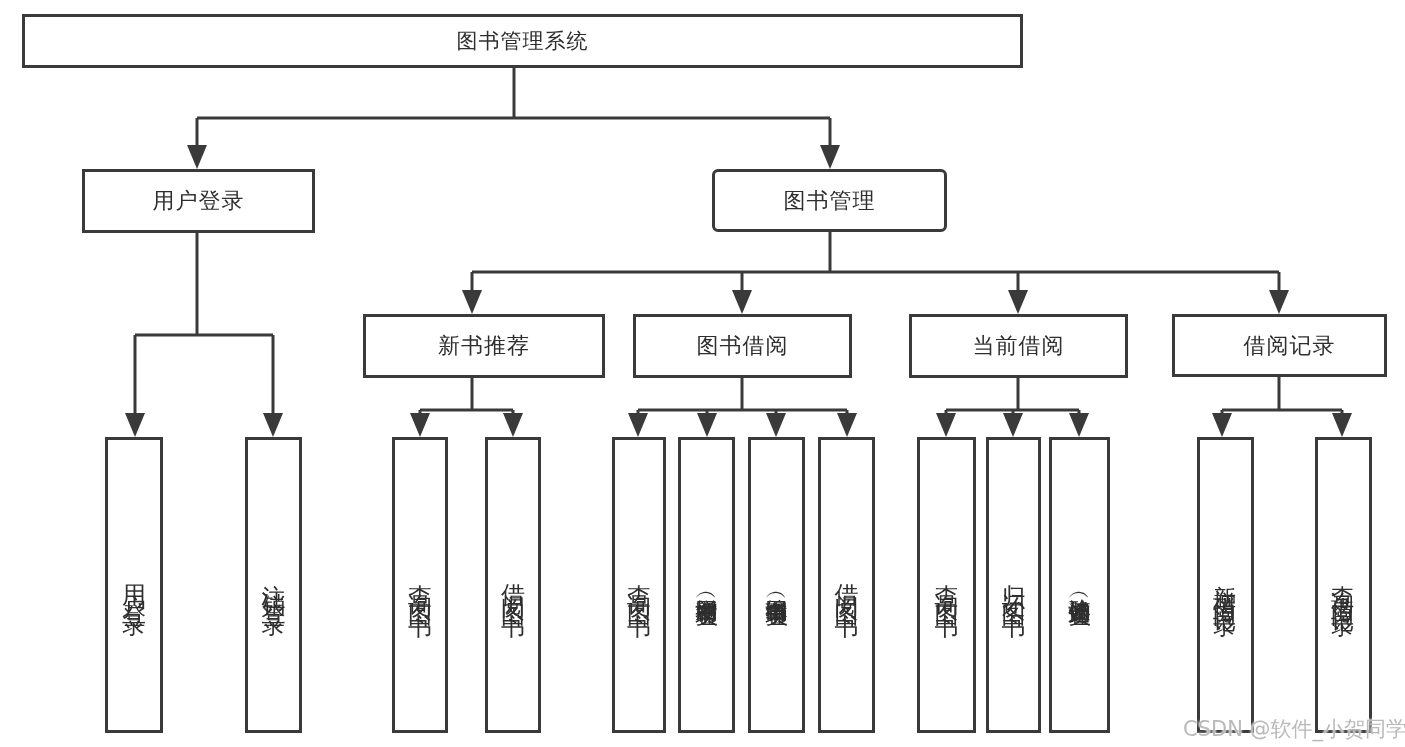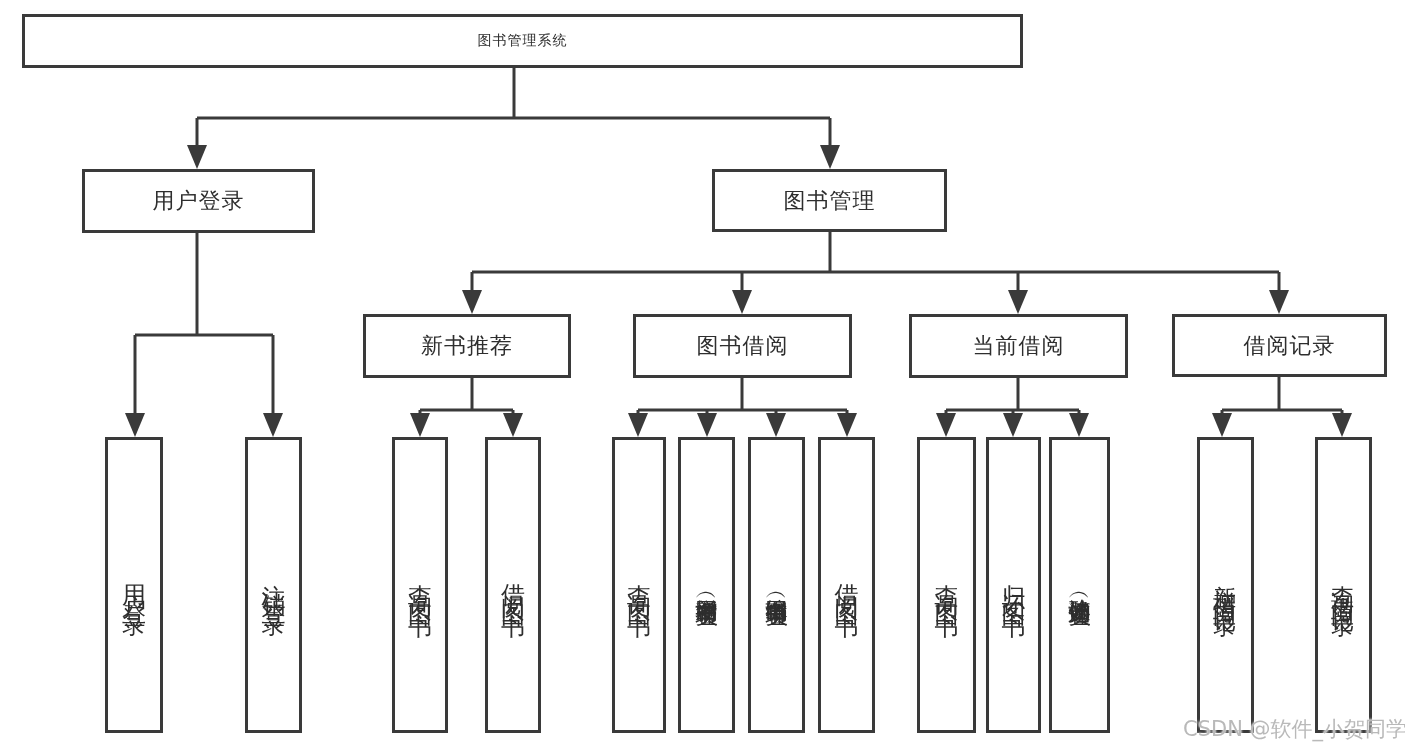--- a/index.html
+++ b/index.html
@@ -32,21 +32,21 @@
     justify-content: center;
     color: #2e2e2e;
     z-index: 1;
   }
   .node.h .label {
     font-size: 22px;
     letter-spacing: 1px;
     white-space: nowrap;
   }
   .node.root .label {
-    font-size: 14px;
+    font-size: 21px;
   }
   .node.v .label {
     writing-mode: vertical-rl;
     text-orientation: mixed;
     white-space: nowrap;
   }
   .node.v.sp4 .label { font-size: 24px; letter-spacing: 10px; }
   .node.v.sp6 .label { font-size: 23px; letter-spacing: 6px; }
   .node.v.sp10 .label { font-size: 22px; letter-spacing: 1px; }
   #watermark {
@@ -138,25 +138,25 @@
     </g>
   </svg>
 
   <div class="node h root" style="left:22px; top:14px; width:1001px; height:54px;">
     <span class="label">图书管理系统</span>
   </div>
 
   <div class="node h" style="left:82px; top:169px; width:233px; height:64px;">
     <span class="label">用户登录</span>
   </div>
-  <div class="node h" style="left:712px; top:169px; width:235px; height:63px;">
+  <div class="node h" style="left:712px; top:169px; width:235px; height:63px;border-radius:6px;">
     <span class="label">图书管理</span>
   </div>
 
-  <div class="node h" style="left:363px; top:314px; width:208px; height:64px;">
+  <div class="node h" style="left:363px; top:314px; width:242px; height:64px;">
     <span class="label">新书推荐</span>
   </div>
   <div class="node h" style="left:909px; top:314px; width:219px; height:64px;">
     <span class="label">当前借阅</span>
   </div>
   <div class="node h" style="left:633px; top:314px; width:219px; height:64px;">
     <span class="label">图书借阅</span>
   </div>
   <div class="node h" style="left:1172px; top:314px; width:215px; height:63px;padding-left:20px;">
     <span class="label">借阅记录</span>

